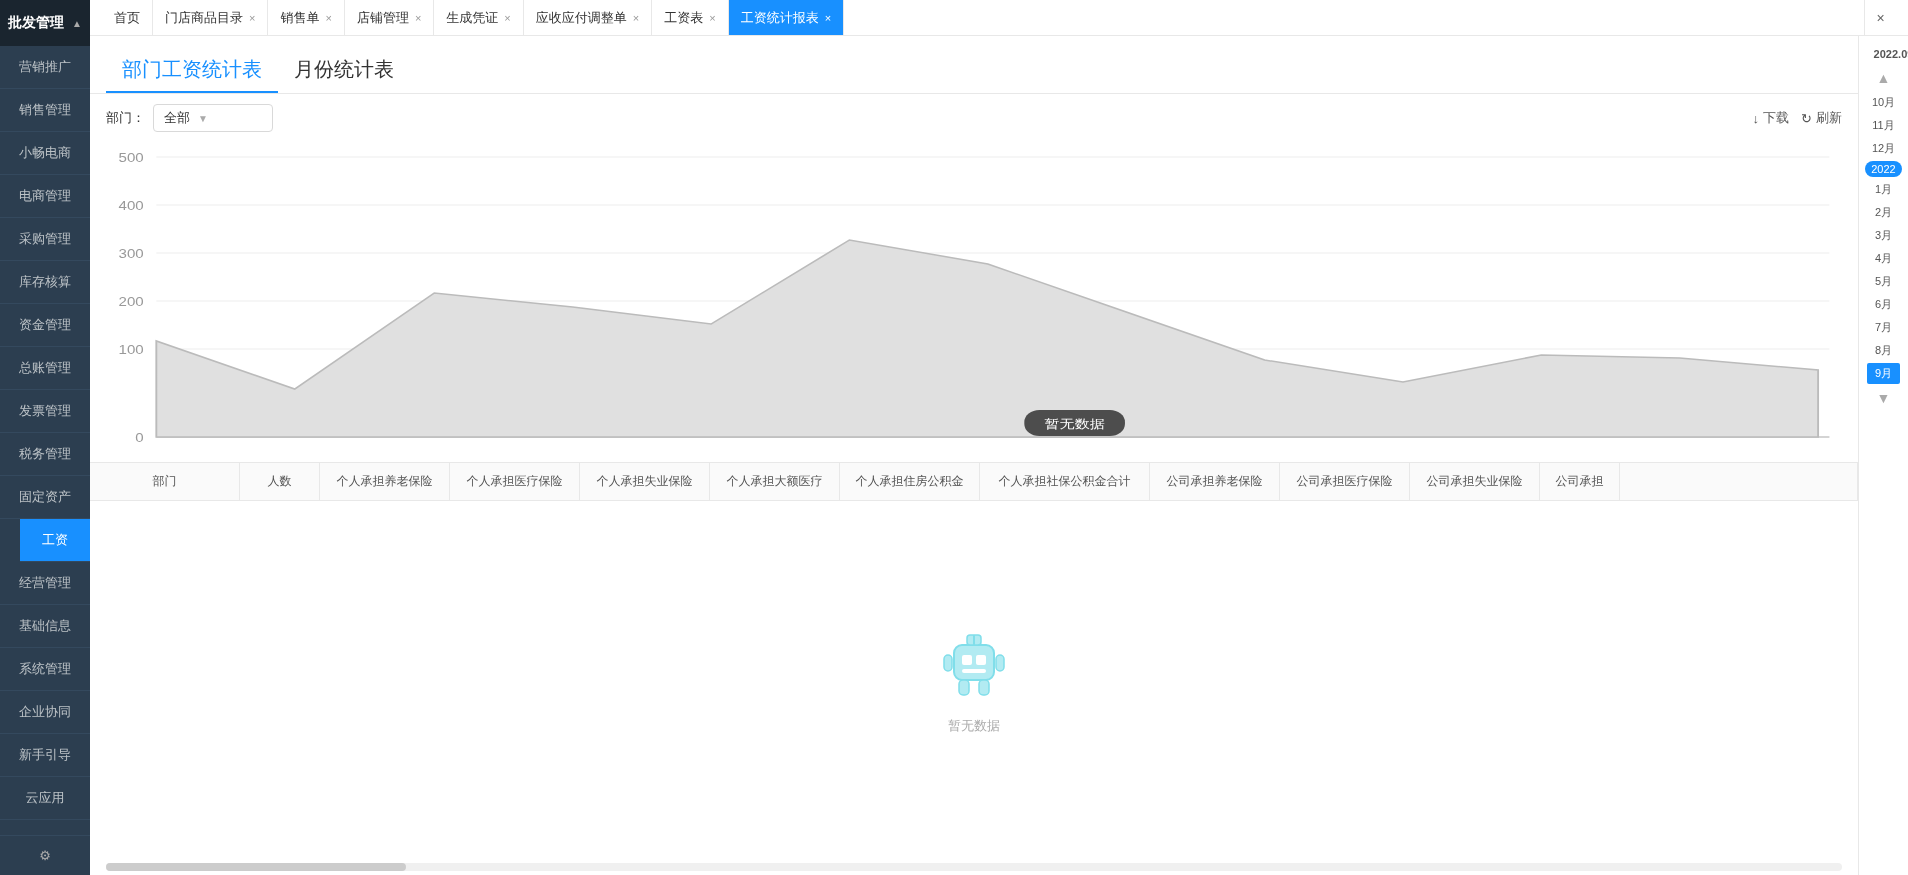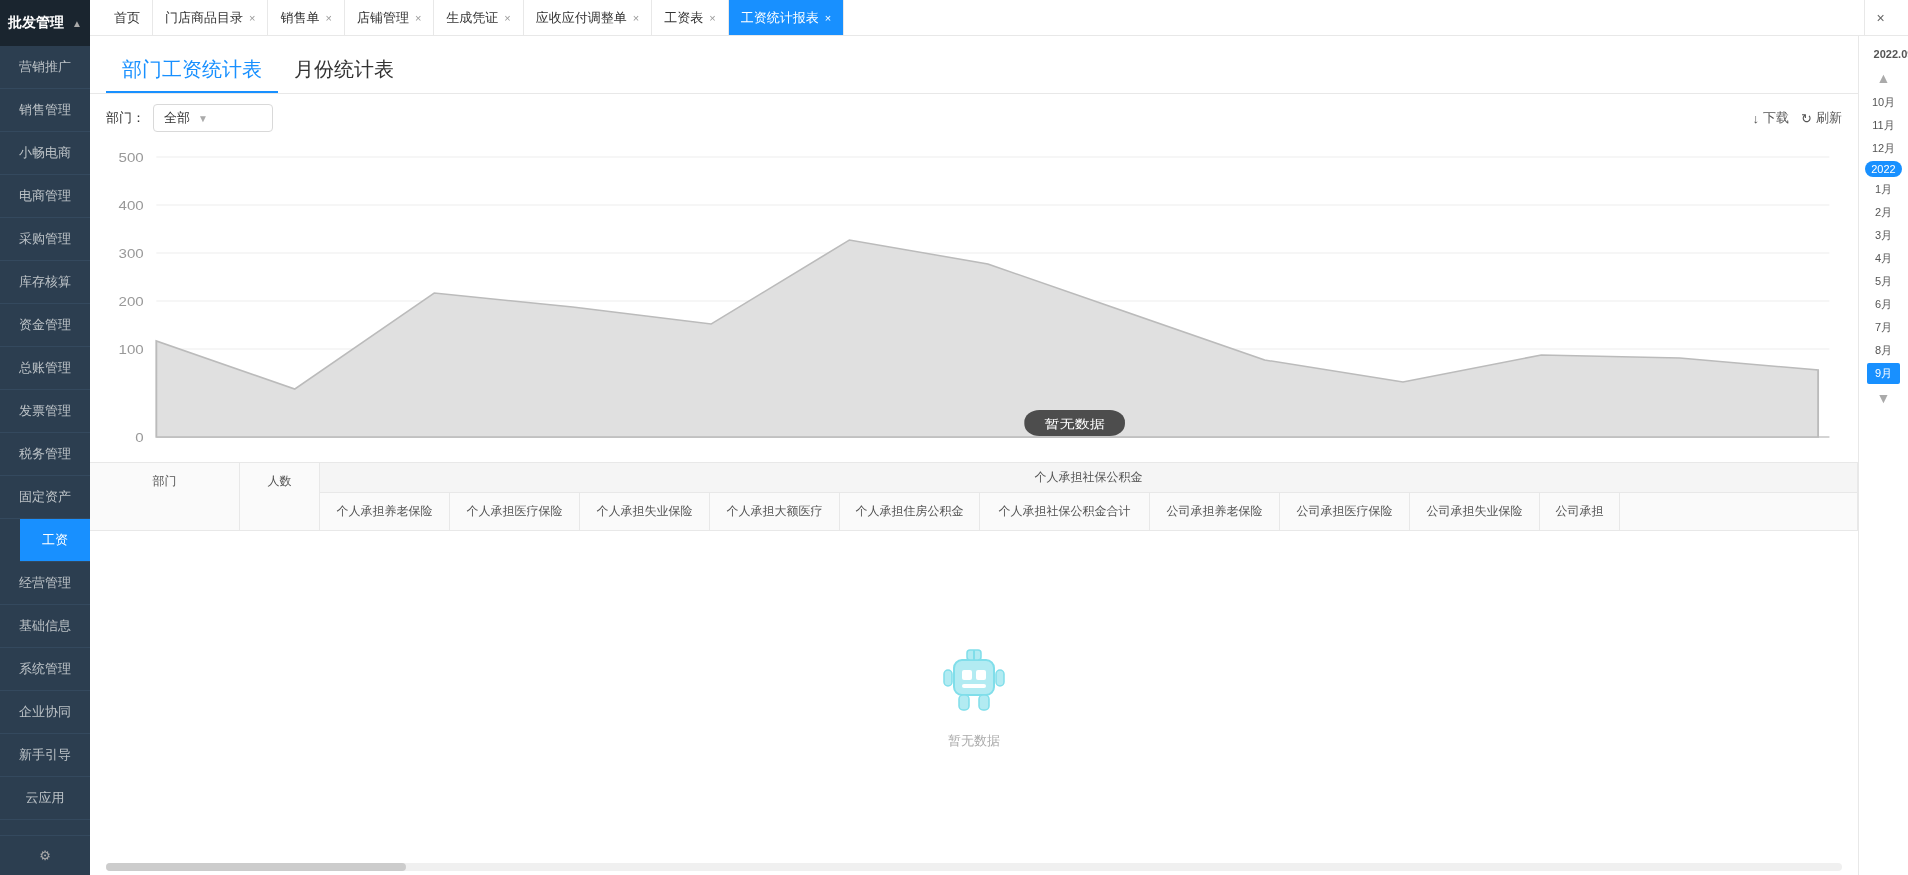--- a/index.html
+++ b/index.html
@@ -395,21 +395,20 @@
           </svg>
         </div>
       </div>
 
       <div class="table-area">
 
         <div class="table-header">
           <div class="th" style="width:150px;">部门</div>
           <div class="th" style="width:80px;">人数</div>
           <div style="flex:1;display:flex;flex-direction:column;border-right:1px solid #e8e8e8;">
-            <div class="th-group-header">个人承担社保公积金</div>
             <div class="th-group-cells">
               <div class="th" style="width:130px;">个人承担养老保险</div>
               <div class="th" style="width:130px;">个人承担医疗保险</div>
               <div class="th" style="width:130px;">个人承担失业保险</div>
               <div class="th" style="width:130px;">个人承担大额医疗</div>
               <div class="th" style="width:140px;">个人承担住房公积金</div>
               <div class="th" style="width:170px;">个人承担社保公积金合计</div>
               <div class="th" style="width:130px;">公司承担养老保险</div>
               <div class="th" style="width:130px;">公司承担医疗保险</div>
               <div class="th" style="width:130px;">公司承担失业保险</div>

